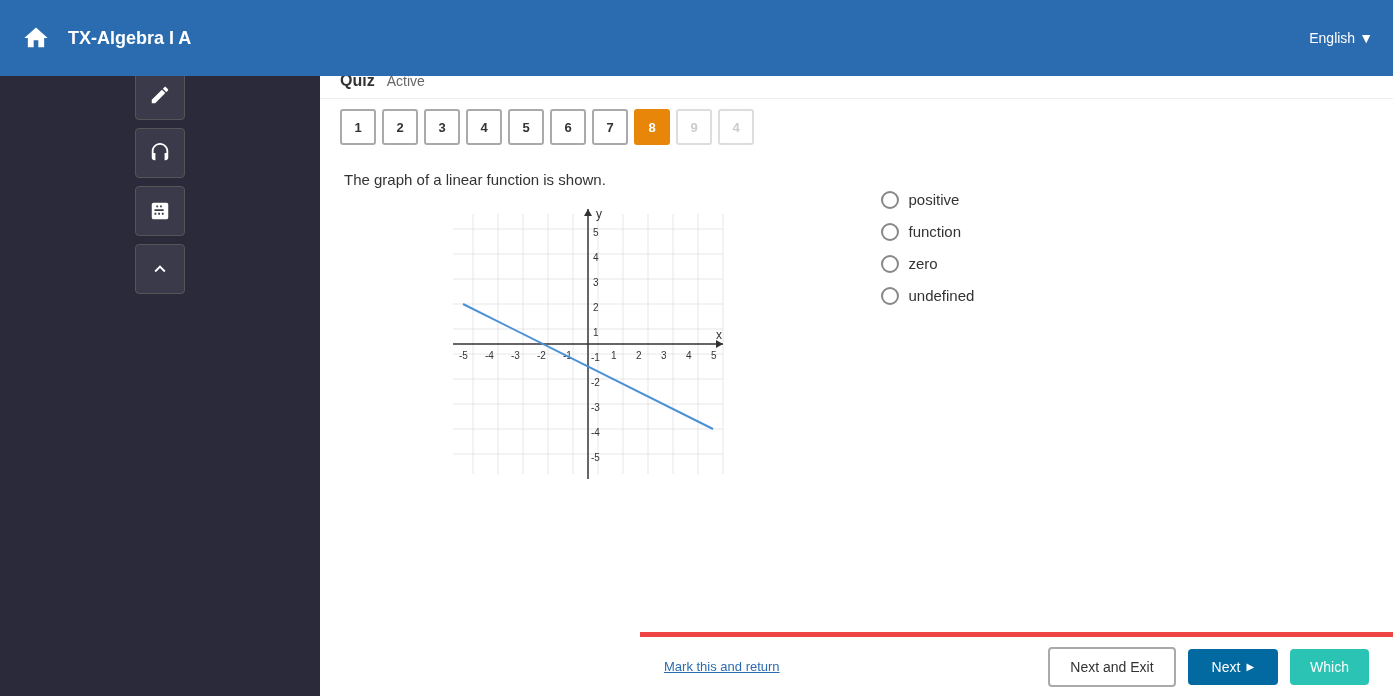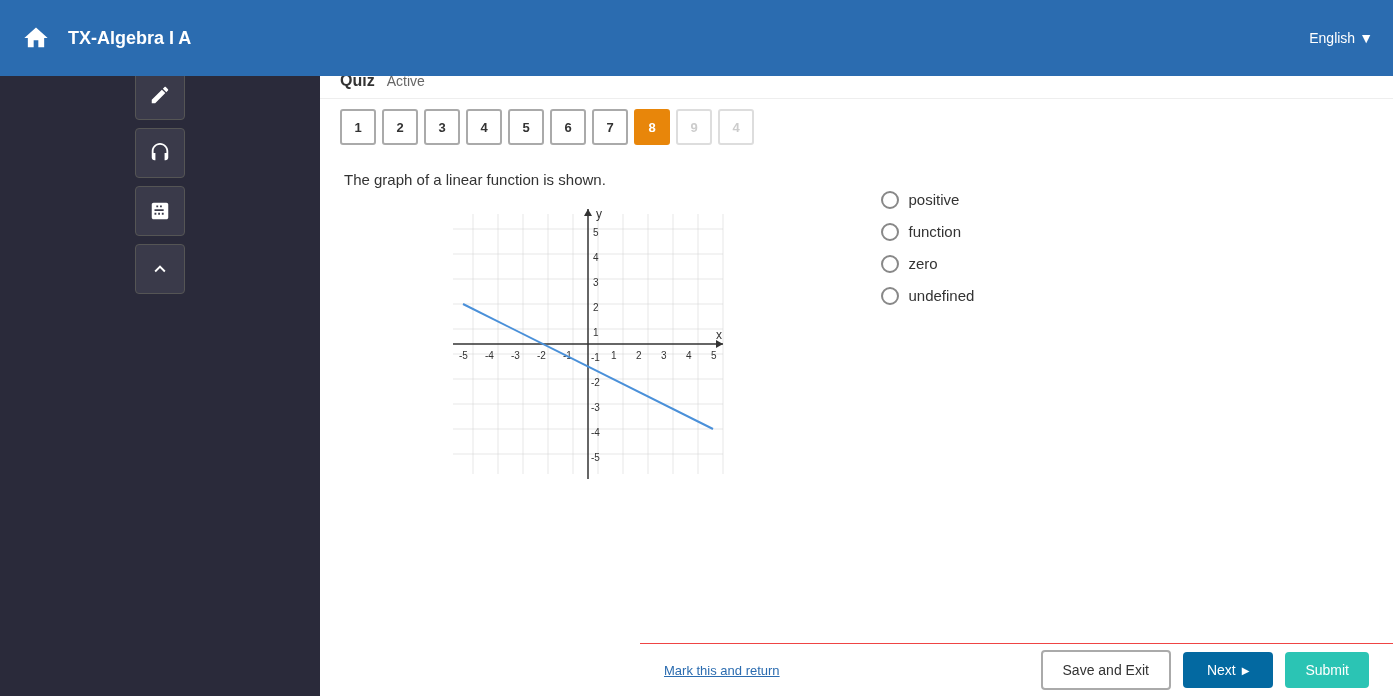--- a/index.html
+++ b/index.html
@@ -219,23 +219,23 @@
       font-size: 15px;
       color: #333;
     }
 
     
     .bottom-bar {
       position: absolute;
       bottom: 0;
       left: 320px;
       right: 0;
-      height: 53px;
+      height: 64px;
       background: white;
-      border-top: 1px solid #ef4444;
+      border-top: 5px solid #ef4444;
       display: flex;
       align-items: center;
       justify-content: space-between;
       padding: 0 24px;
     }
 
     .mark-return-link {
       color: #2b6cb0;
       font-size: 13px;
       text-decoration: underline;
@@ -440,19 +440,19 @@
           <span class="option-label">undefined</span>
         </div>
       </div>
     </div>
 
   </div>
 
   <div class="bottom-bar">
     <a class="mark-return-link">Mark this and return</a>
     <div class="bottom-buttons">
-      <button class="btn-save-exit">Save and Exit</button>
+      <button class="btn-save-exit">Next and Exit</button>
       <button class="btn-next">Next</button>
-      <button class="btn-submit">Submit</button>
+      <button class="btn-submit">Which</button>
     </div>
   </div>
 
 </div>
 
 </body></html>

